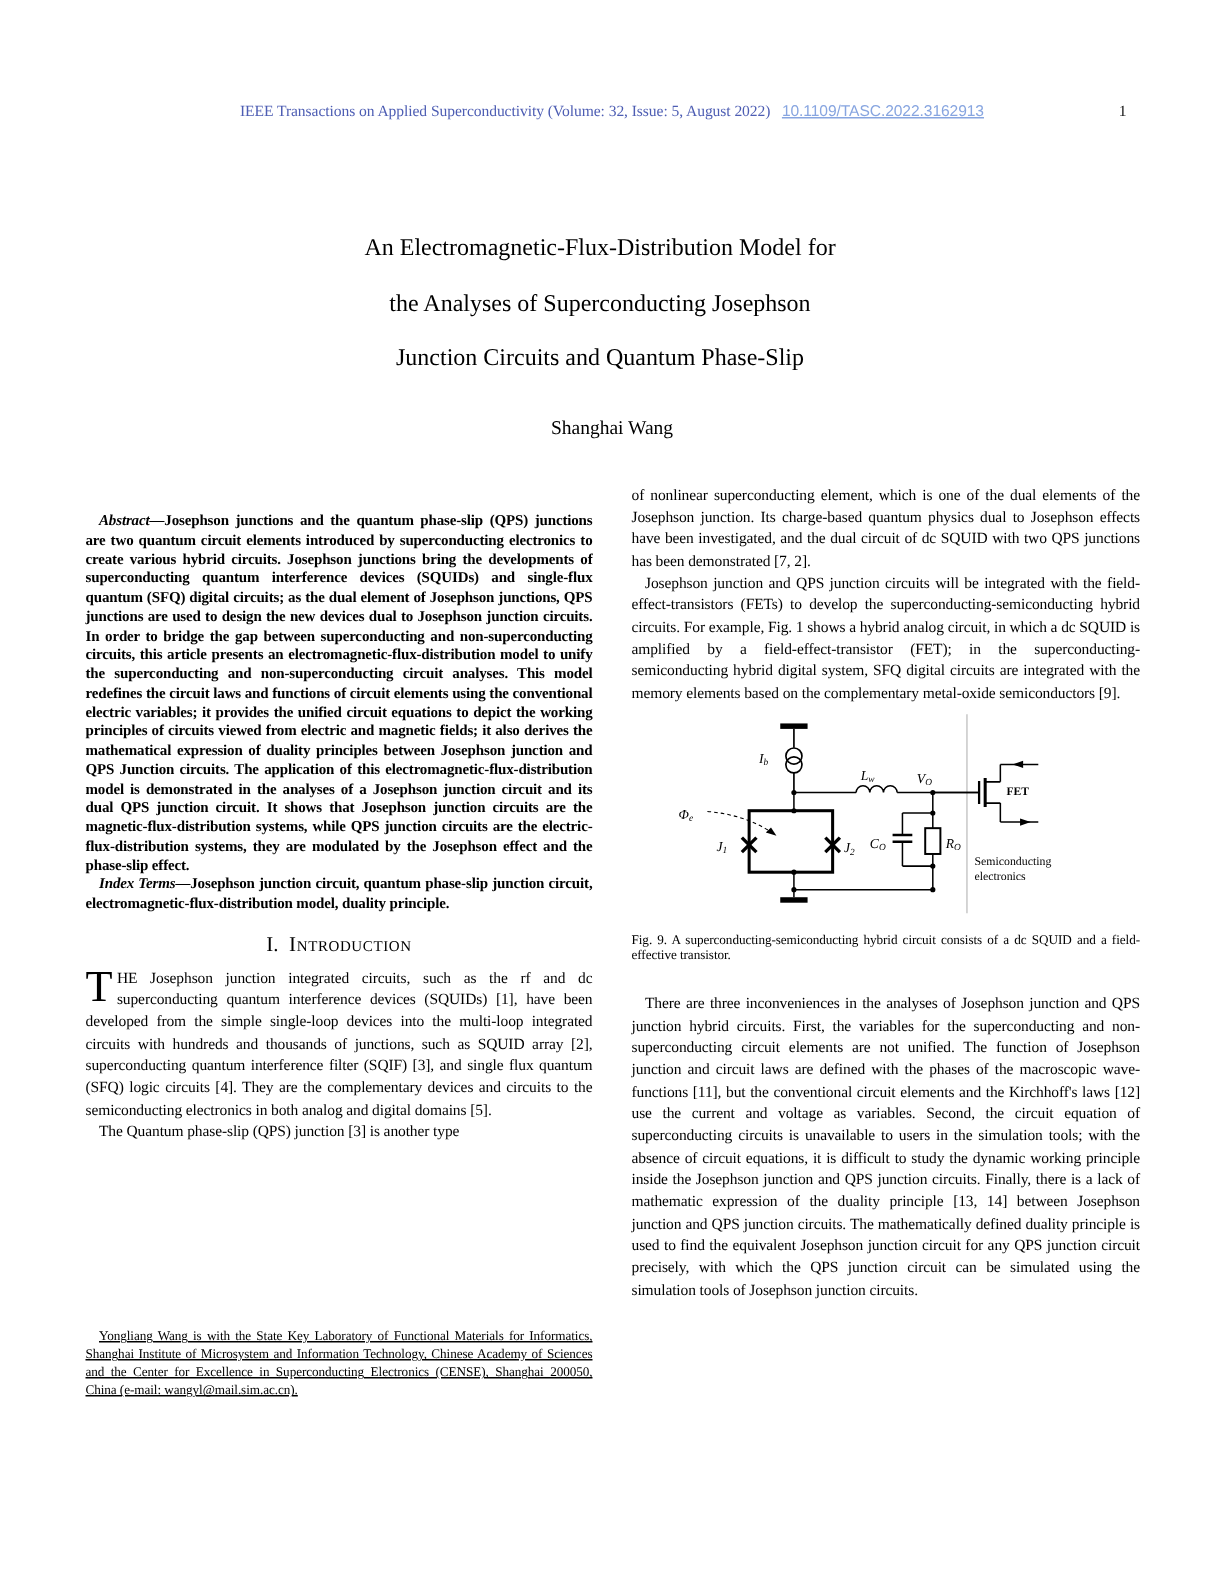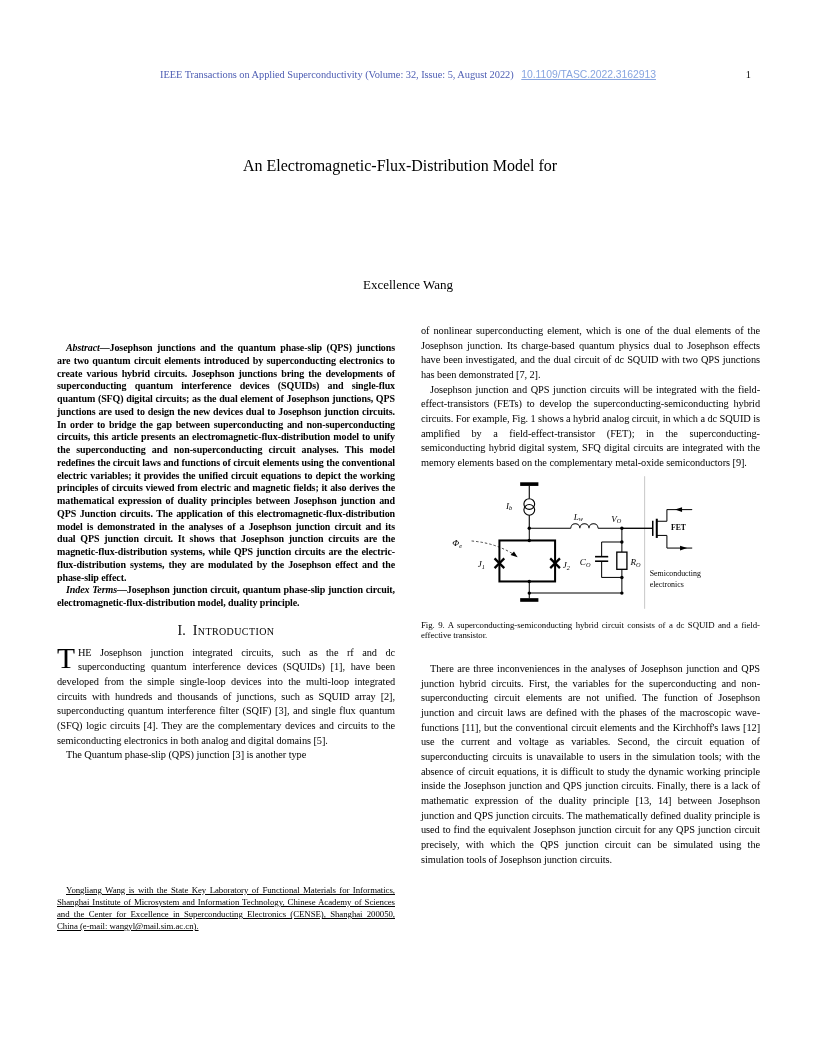--- a/index.html
+++ b/index.html
@@ -56,23 +56,25 @@
 <div class="page">
 
   <div class="header">
     <span class="citation">IEEE Transactions on Applied Superconductivity (Volume: 32, Issue: 5, August 2022)</span>
     <span>&nbsp;&nbsp;</span><a class="doi-link">10.1109/TASC.2022.3162913</a>
     <span class="page-num">1</span>
   </div>
 
   <h1 class="title">
     <div>An Electromagnetic-Flux-Distribution Model for</div>
+    <div>the Analyses of Superconducting Josephson</div>
+    <div>Junction Circuits and Quantum Phase-Slip</div>
   </h1>
 
-  <div class="author">Excellence Wang</div>
+  <div class="author">Shanghai Wang</div>
 
   <div class="col col-left">
     <p class="abstract indent"><span class="lead">Abstract—</span><span>Josephson junctions and the quantum phase-slip (QPS) junctions are two quantum circuit elements introduced by superconducting electronics to create various hybrid circuits. Josephson junctions bring the developments of superconducting quantum interference devices (SQUIDs) and single-flux quantum (SFQ) digital circuits; as the dual element of Josephson junctions, QPS junctions are used to design the new devices dual to Josephson junction circuits. In order to bridge the gap between superconducting and non-superconducting circuits, this article presents an electromagnetic-flux-distribution model to unify the superconducting and non-superconducting circuit analyses. This model redefines the circuit laws and functions of circuit elements using the conventional electric variables; it provides the unified circuit equations to depict the working principles of circuits viewed from electric and magnetic fields; it also derives the mathematical expression of duality principles between Josephson junction and QPS Junction circuits. The application of this electromagnetic-flux-distribution model is demonstrated in the analyses of a Josephson junction circuit and its dual QPS junction circuit. It shows that Josephson junction circuits are the magnetic-flux-distribution systems, while QPS junction circuits are the electric-flux-distribution systems, they are modulated by the Josephson effect and the phase-slip effect.</span></p>
 
     <p class="index-terms indent"><span class="lead">Index Terms—</span><span>Josephson junction circuit, quantum phase-slip junction circuit, electromagnetic-flux-distribution model, duality principle.</span></p>
 
     <h2 class="sec-heading"><span class="num">I.</span><span class="sc">Introduction</span></h2>
 
     <p class="body-par intro-p1"><span class="dropcap">T</span><span>HE Josephson junction integrated circuits, such as the rf and dc superconducting quantum interference devices (SQUIDs) [1], have been developed from the simple single-loop devices into the multi-loop integrated circuits with hundreds and thousands of junctions, such as SQUID array [2], superconducting quantum interference filter (SQIF) [3], and single flux quantum (SFQ) logic circuits [4]. They are the complementary devices and circuits to the semiconducting electronics in both analog and digital domains [5].</span></p>
 

